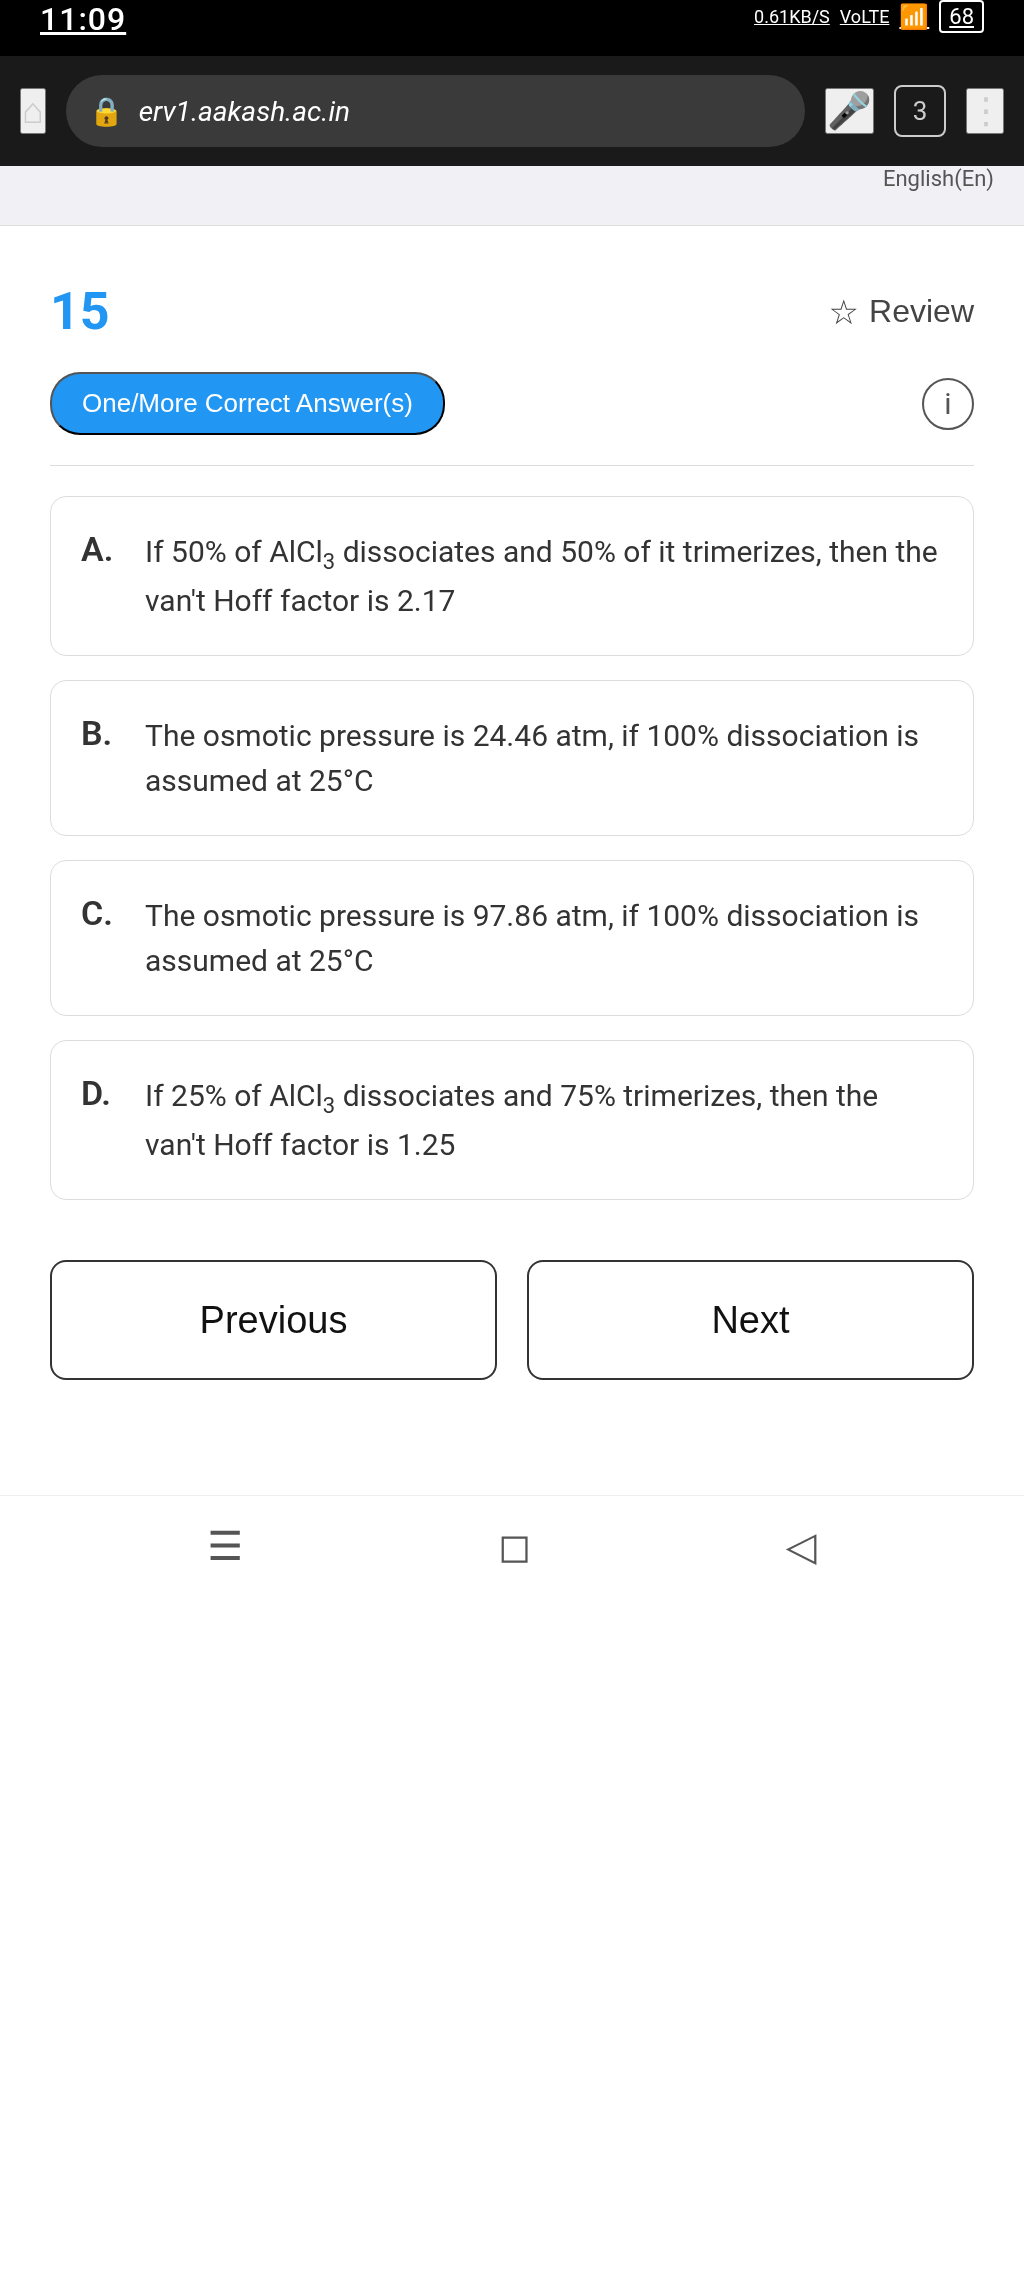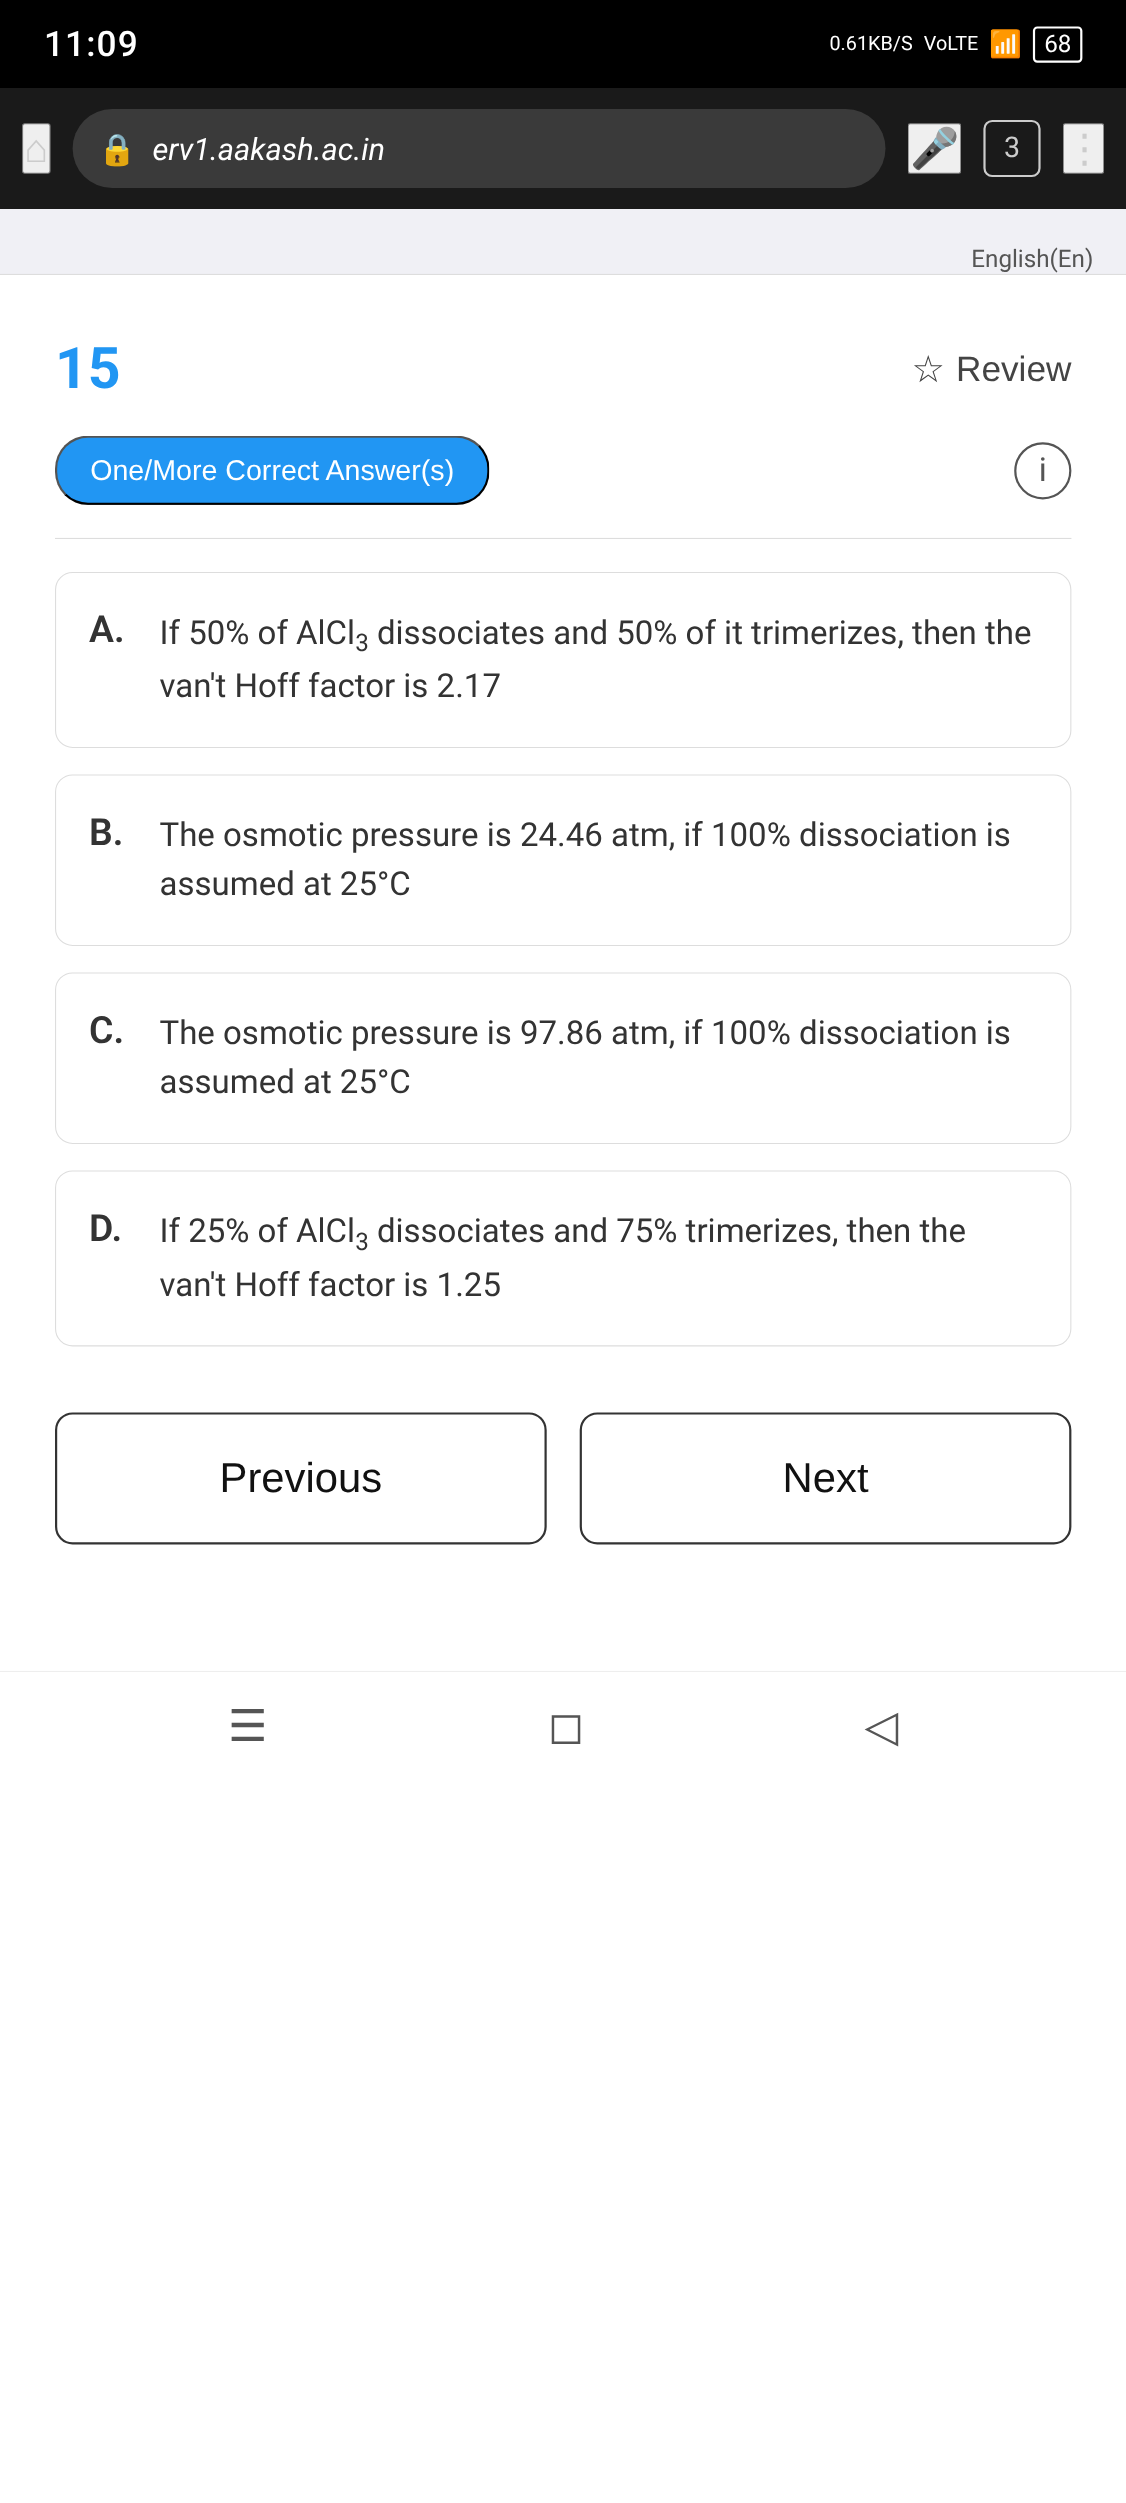--- a/index.html
+++ b/index.html
@@ -9,25 +9,26 @@
       background: #fff;
       width: 1024px;
       min-height: 2275px;
       overflow-x: hidden;
     }
 
     
     .status-bar {
       background: #000;
       color: #fff;
-      height: 80px;
-      display: flex;
-      align-items: center;
+      height: 56px;
+      display: flex;
+      align-items: flex-start;
       justify-content: space-between;
       padding: 0 40px;
+      text-decoration: underline;
     }
     .status-time {
       font-size: 32px;
       font-weight: 500;
       letter-spacing: 1px;
     }
     .status-icons {
       display: flex;
       align-items: center;
       gap: 10px;
@@ -97,21 +98,21 @@
       font-size: 36px;
       cursor: pointer;
       letter-spacing: -2px;
     }
 
     
     .content-banner {
       background: #f0f0f5;
       height: 60px;
       display: flex;
-      align-items: flex-end;
+      align-items: flex-start;
       justify-content: flex-end;
       padding: 0 30px;
       border-bottom: 1px solid #ddd;
     }
     .banner-text {
       font-size: 22px;
       color: #555;
     }
 
     

